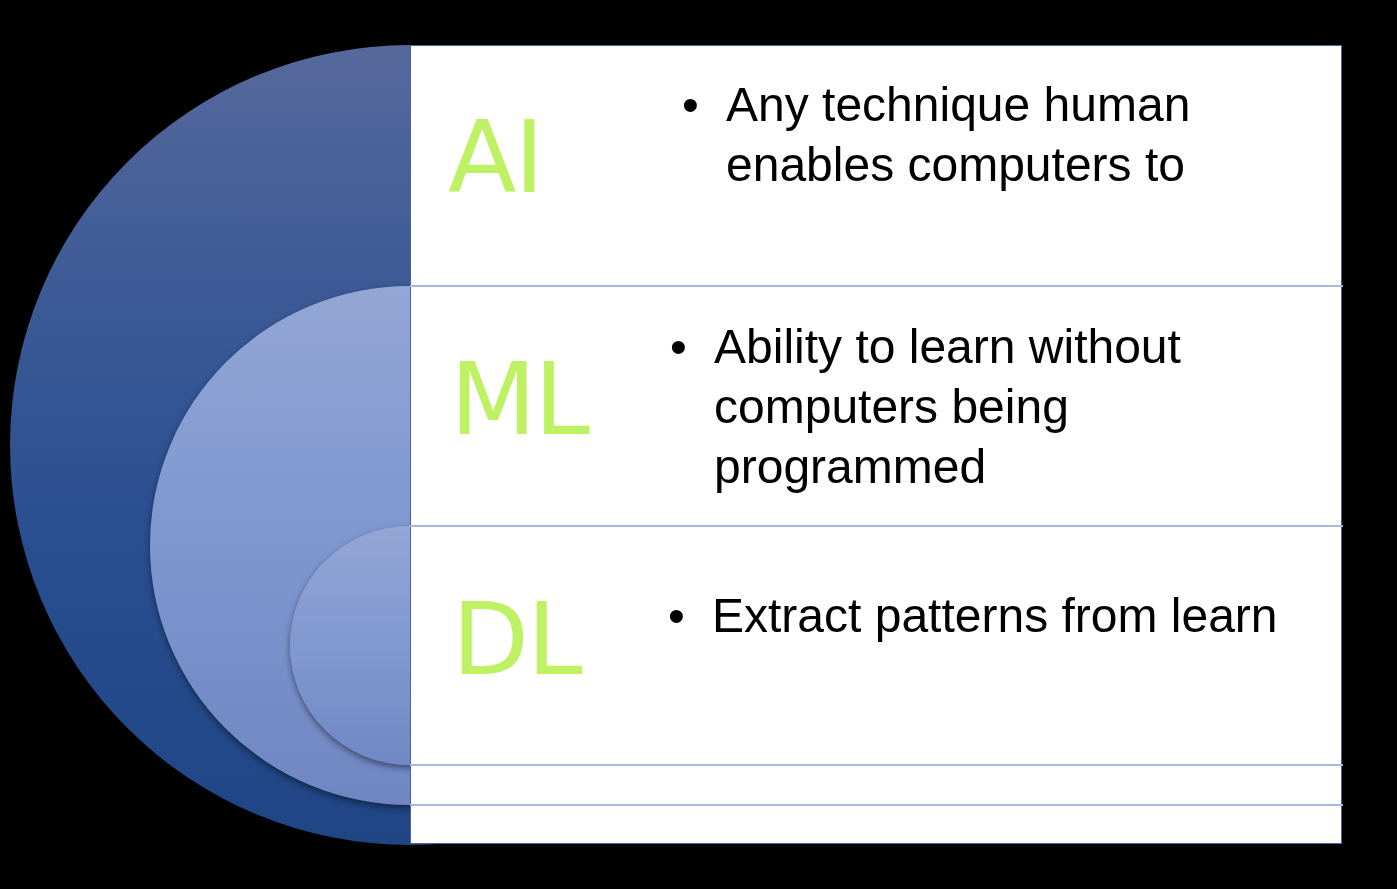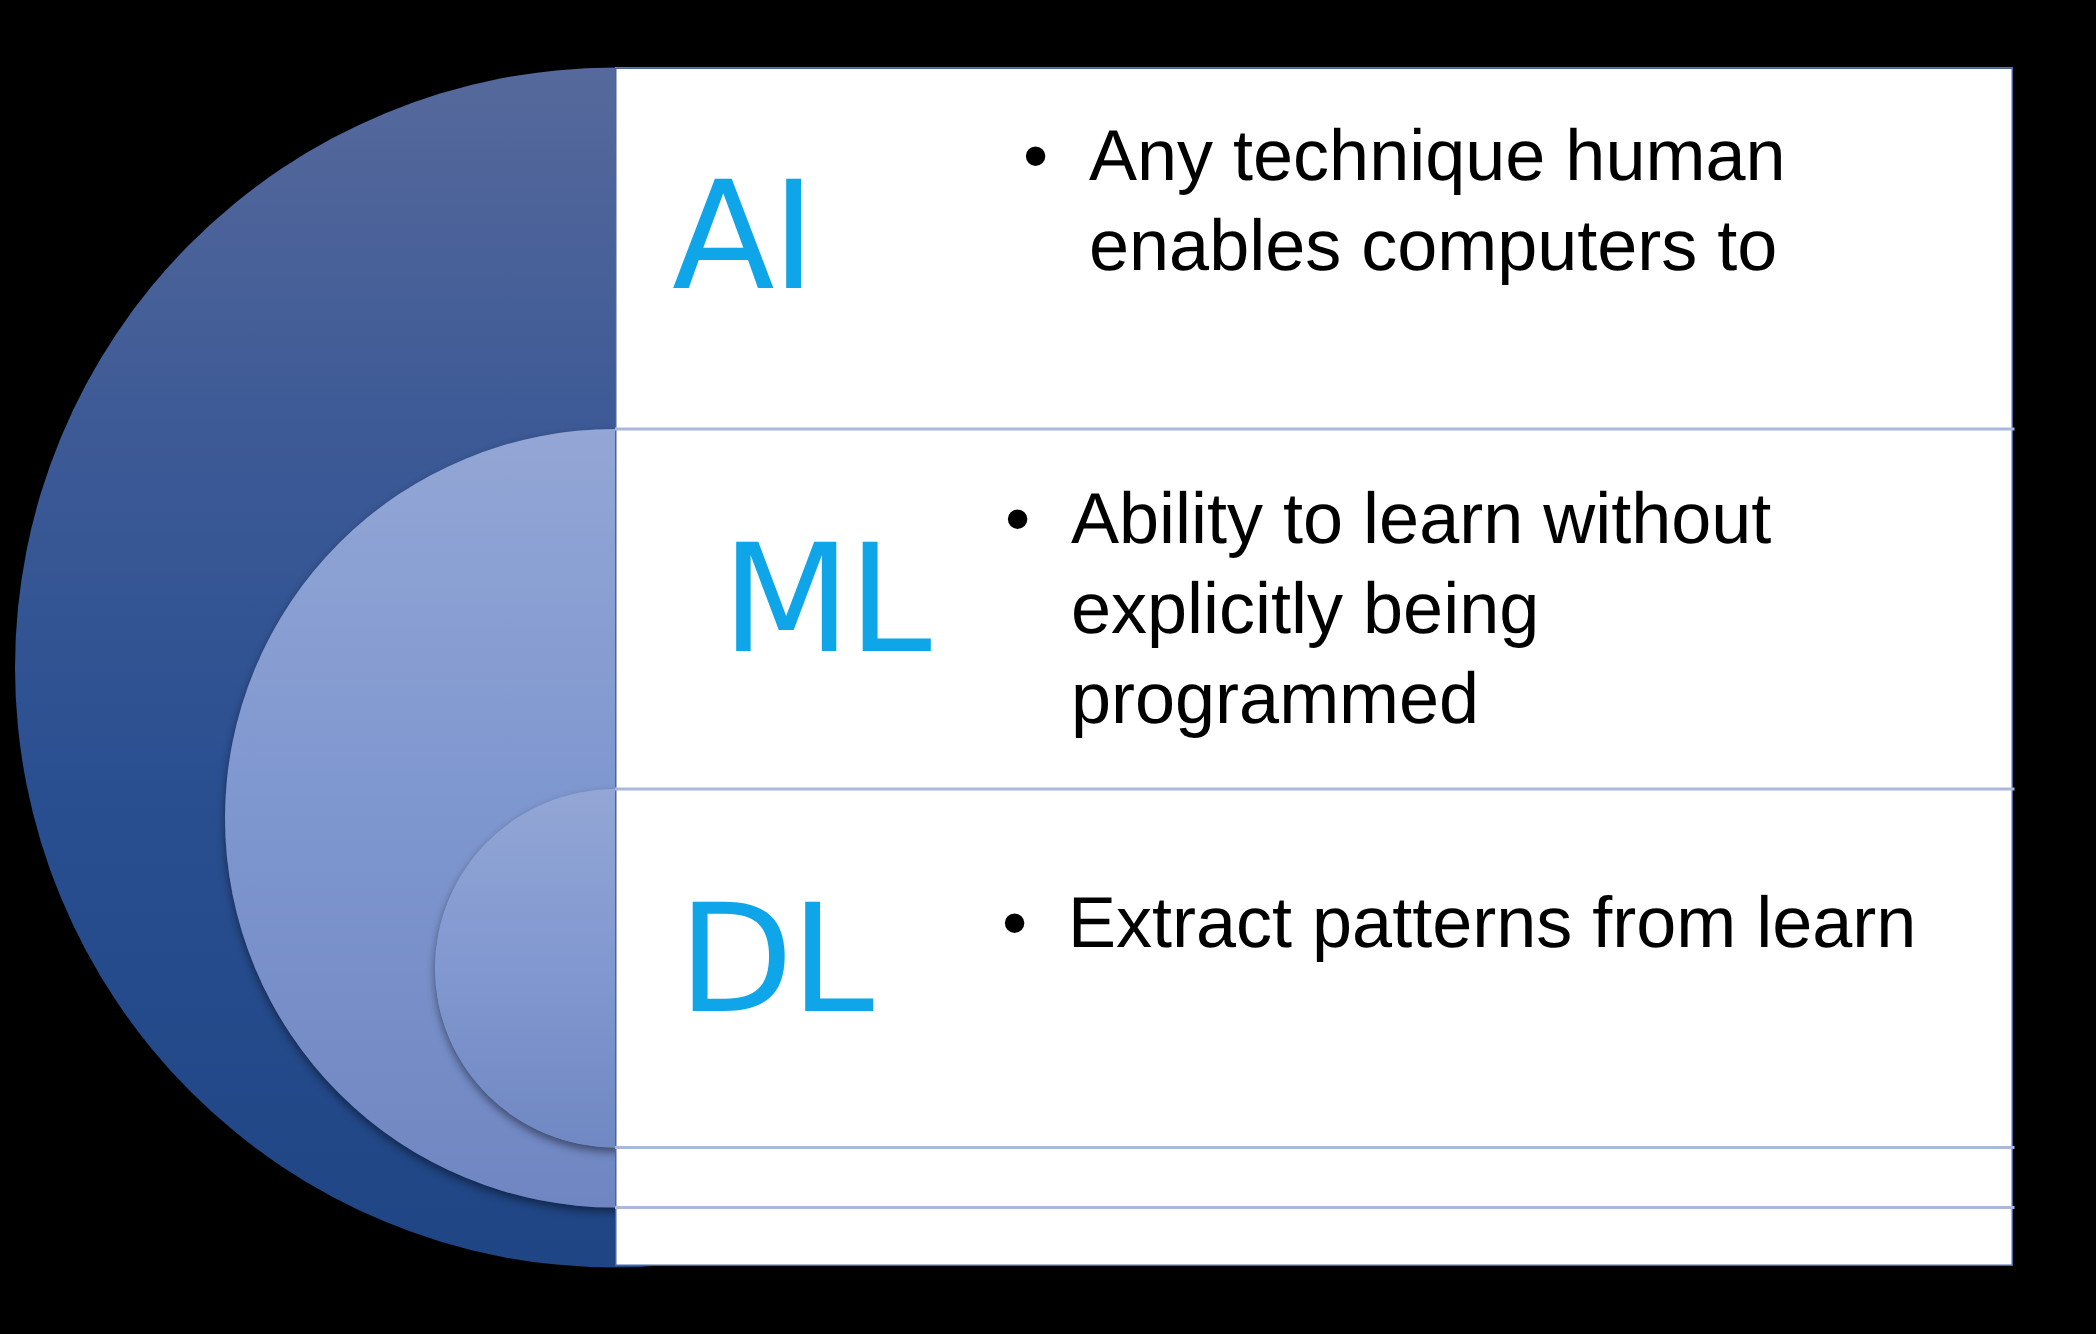--- a/index.html
+++ b/index.html
@@ -10,21 +10,21 @@
           background:linear-gradient(180deg,#56699c 0%,#3d5a96 30%,#2a4f90 60%,#1f4585 100%); }
   #c-ml { left:150px; top:286px; width:520px; height:519px;
           background:linear-gradient(180deg,#93a6d5 0%,#8098d0 45%,#6f86c2 100%);
           box-shadow:0 3px 6px rgba(0,0,0,0.45); }
   #c-dl { left:290px; top:526px; width:240px; height:239px;
           background:linear-gradient(180deg,#93a6d5 0%,#8198d0 50%,#7088c3 100%);
           box-shadow:0 3px 6px rgba(0,0,0,0.45); }
   #panel { position:absolute; left:410px; top:45px; width:932px; height:799px;
            background:#fff; border:1px solid #4a64a0; box-sizing:border-box; }
   .divider { position:absolute; left:410px; width:933px; height:2px; background:#a9b8dc; }
-  .row-label { position:absolute; color:#0ea5e9; font-family:"DejaVu Sans",sans-serif;
+  .row-label { position:absolute; color:#bef264; font-family:"DejaVu Sans",sans-serif;
                font-size:100px; line-height:1; letter-spacing:-2px; }
   .row-text { position:absolute; color:#000; font-family:"Liberation Sans",sans-serif;
               font-size:48px; line-height:60px; }
   .row-text .bullet { position:absolute; left:-44px; top:0; }
 </style>
 </head>
 <body>
 
 <div class="circle" id="c-ai"></div>
 <div class="circle" id="c-ml"></div>
@@ -37,25 +37,25 @@
 <div class="divider" style="top:764px;"></div>
 <div class="divider" style="top:804px;"></div>
 
 <div class="row-label" style="left:448px; top:108px;">AI</div>
 <div class="row-text" style="left:726px; top:75px;">
   <span class="bullet">•</span>
   <div>Any technique human</div>
   <div>enables computers to</div>
 </div>
 
-<div class="row-label" style="left:450px; top:350px;margin-left:31px;">ML</div>
+<div class="row-label" style="left:450px; top:350px;">ML</div>
 <div class="row-text" style="left:714px; top:317px;">
   <span class="bullet">•</span>
   <div>Ability to learn without</div>
-  <div>explicitly being</div>
+  <div>computers being</div>
   <div>programmed</div>
 </div>
 
 <div class="row-label" style="left:452px; top:590px;">DL</div>
 <div class="row-text" style="left:712px; top:586px;">
   <span class="bullet">•</span>
   <div>Extract patterns from learn</div>
 </div>
 
 </body></html>

